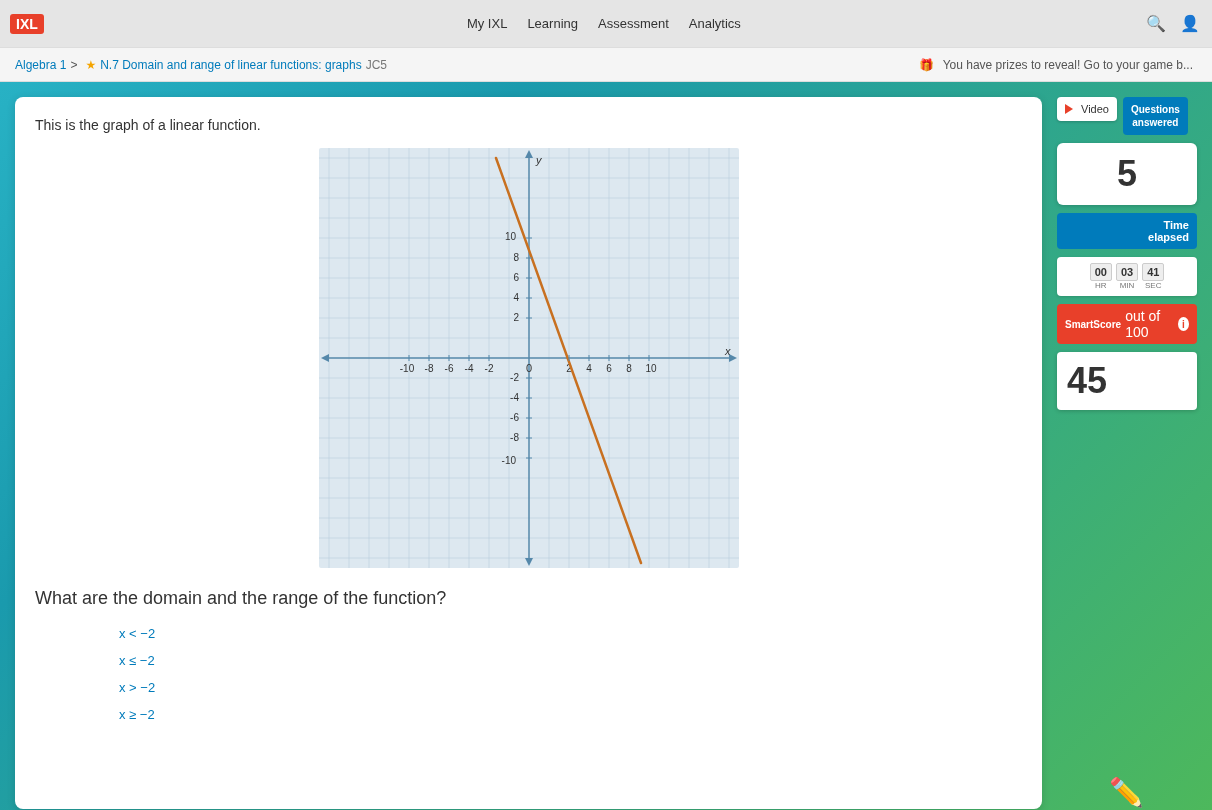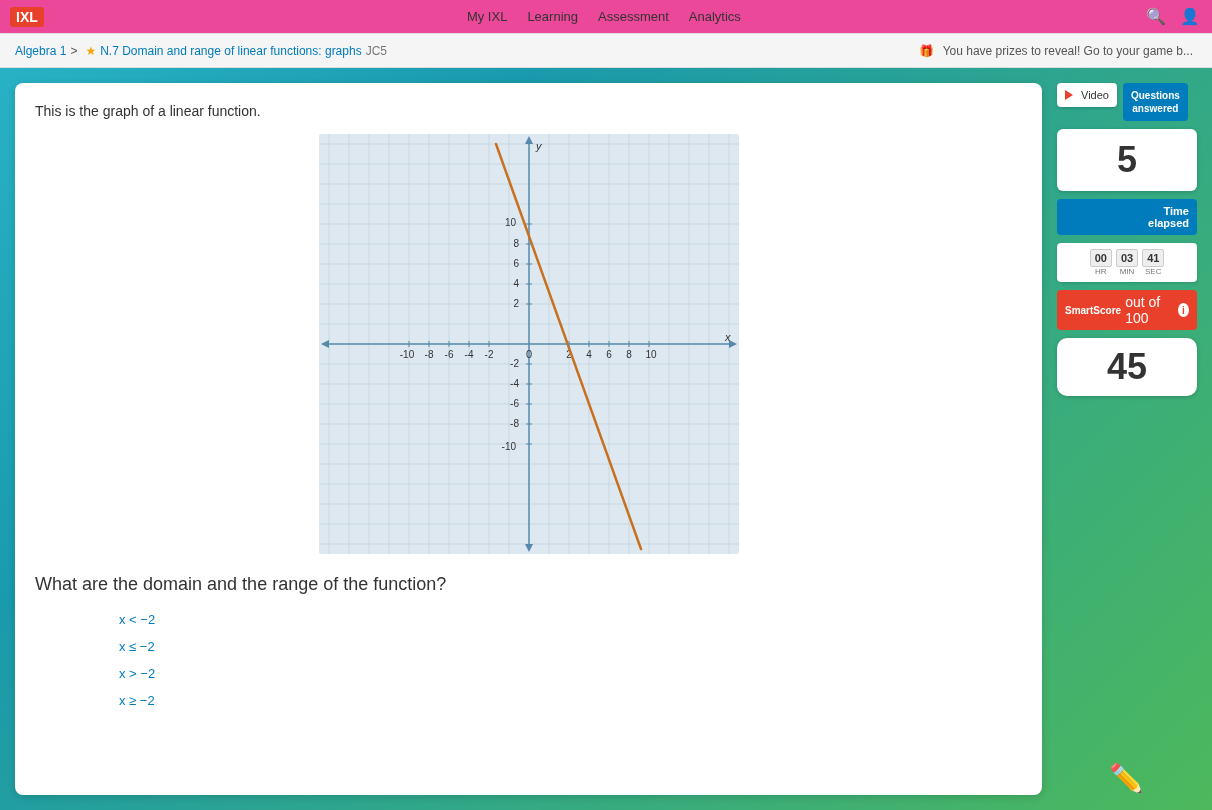--- a/index.html
+++ b/index.html
@@ -6,22 +6,22 @@
     body {
       width: 1212px;
       height: 810px;
       overflow: hidden;
       font-family: Arial, sans-serif;
       background: linear-gradient(135deg, #2ab5c8 0%, #1a9aad 30%, #4db85c 100%);
     }
 
     
     .top-nav {
-      height: 34px;
-      background: #ec4899;
+      height: 48px;
+      background: #e5e5e5;
       display: flex;
       align-items: center;
       padding: 0 10px;
       border-bottom: 1px solid #ddd;
     }
     .logo-area {
       display: flex;
       align-items: center;
       margin-right: 20px;
     }
@@ -290,23 +290,22 @@
       font-weight: bold;
       cursor: pointer;
       text-align: left;
       display: flex;
       align-items: center;
       justify-content: center;
       gap: 4px;
     }
     .smart-score-number {
       background: white;
-      border-radius: 10px;
+      border-radius: 4px;
       padding: 8px 10px;
-      text-align: center;
       font-size: 36px;
       font-weight: bold;
       color: #333;
       box-shadow: 0 1px 4px rgba(0,0,0,0.2);
     }
     .info-circle {
       display: inline-flex;
       align-items: center;
       justify-content: center;
       width: 14px;

